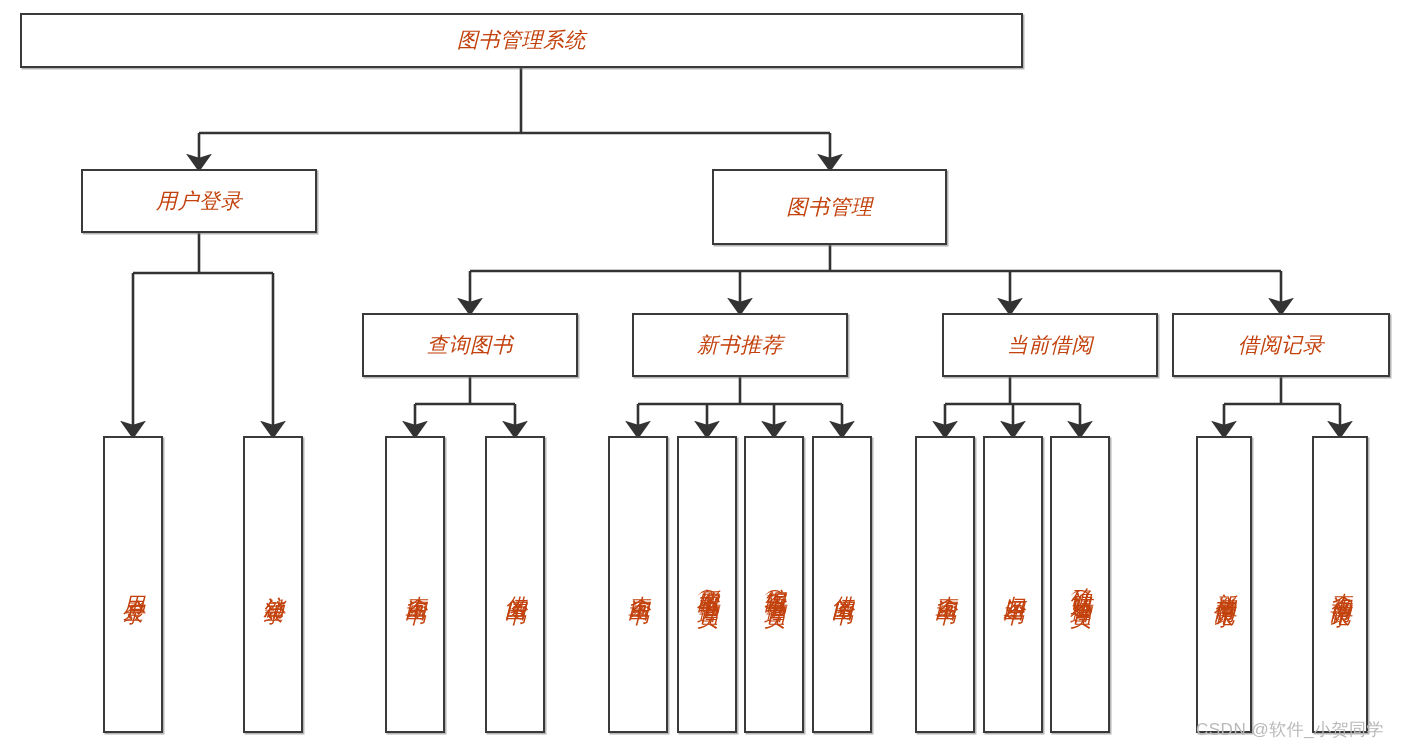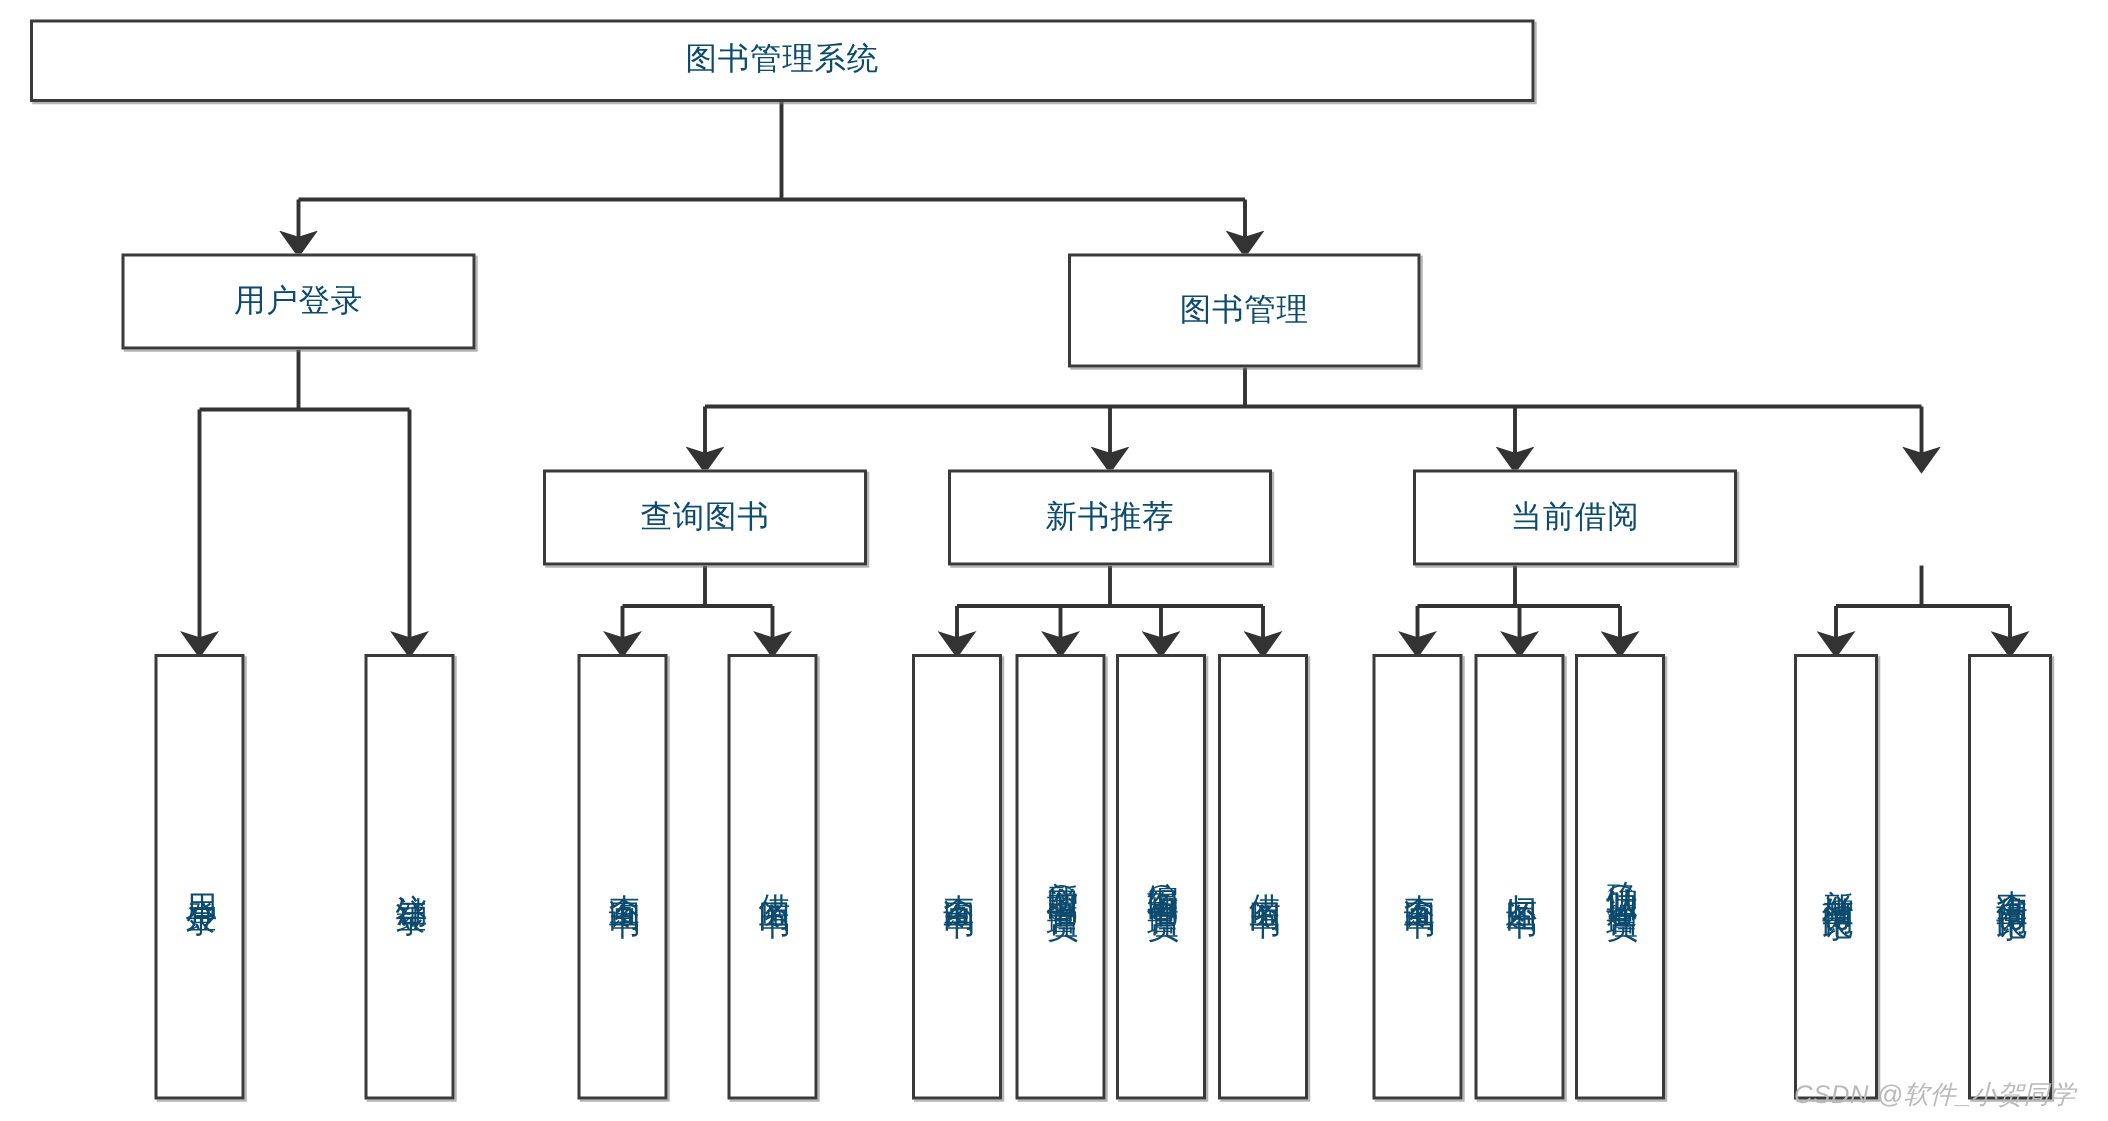--- a/index.html
+++ b/index.html
@@ -31,26 +31,27 @@
     box-sizing: border-box;
     border: 2px solid #3a3a3a;
     background: #ffffff;
     box-shadow: 1.5px 1.5px 0 0 rgba(120,120,120,0.55);
     display: flex;
     align-items: center;
     justify-content: center;
     overflow: hidden;
   }
   .node-label {
-    color: #0c4a6e;
+    color: #c2410c;
     font-size: 21px;
     line-height: 1.18;
     letter-spacing: 0.5px;
     white-space: nowrap;
     text-align: center;
+    font-style: italic;
   }
   .node-box.vertical .node-label {
     writing-mode: vertical-rl;
     text-orientation: upright;
     white-space: normal;
     letter-spacing: 3px;
     font-size: 21px;
     max-height: 100%;
   }
   .watermark {
@@ -145,20 +146,23 @@
 
   <div class="node-box" style="left:362px; top:313px; width:216px; height:64px;">
     <span class="node-label">查询图书</span>
   </div>
   <div class="node-box" style="left:632px; top:313px; width:216px; height:64px;">
     <span class="node-label">新书推荐</span>
   </div>
   <div class="node-box" style="left:902px; top:313px; width:216px; height:64px;margin-left:40px;">
     <span class="node-label">当前借阅</span>
   </div>
+  <div class="node-box" style="left:1172px; top:313px; width:218px; height:64px;">
+    <span class="node-label">借阅记录</span>
+  </div>
 
   <div class="node-box vertical" style="left:103px; top:436px; width:60px; height:297px;">
     <span class="node-label">用户登录</span>
   </div>
   <div class="node-box vertical" style="left:243px; top:436px; width:60px; height:297px;">
     <span class="node-label">注销登录</span>
   </div>
 
   <div class="node-box vertical" style="left:385px; top:436px; width:60px; height:297px;">
     <span class="node-label">查询图书</span>
@@ -190,15 +194,15 @@
     <span class="node-label">确认归还（管理员）</span>
   </div>
 
   <div class="node-box vertical" style="left:1196px; top:436px; width:56px; height:297px;">
     <span class="node-label">新增借阅记录</span>
   </div>
   <div class="node-box vertical" style="left:1312px; top:436px; width:56px; height:297px;">
     <span class="node-label">查询借阅记录</span>
   </div>
 
-  <div class="watermark" style="left:1196px; top:718px;font-style:italic;">CSDN @软件_小贺同学</div>
+  <div class="watermark" style="left:1196px; top:718px;">CSDN @软件_小贺同学</div>
 
 </div>
 
 </body></html>

